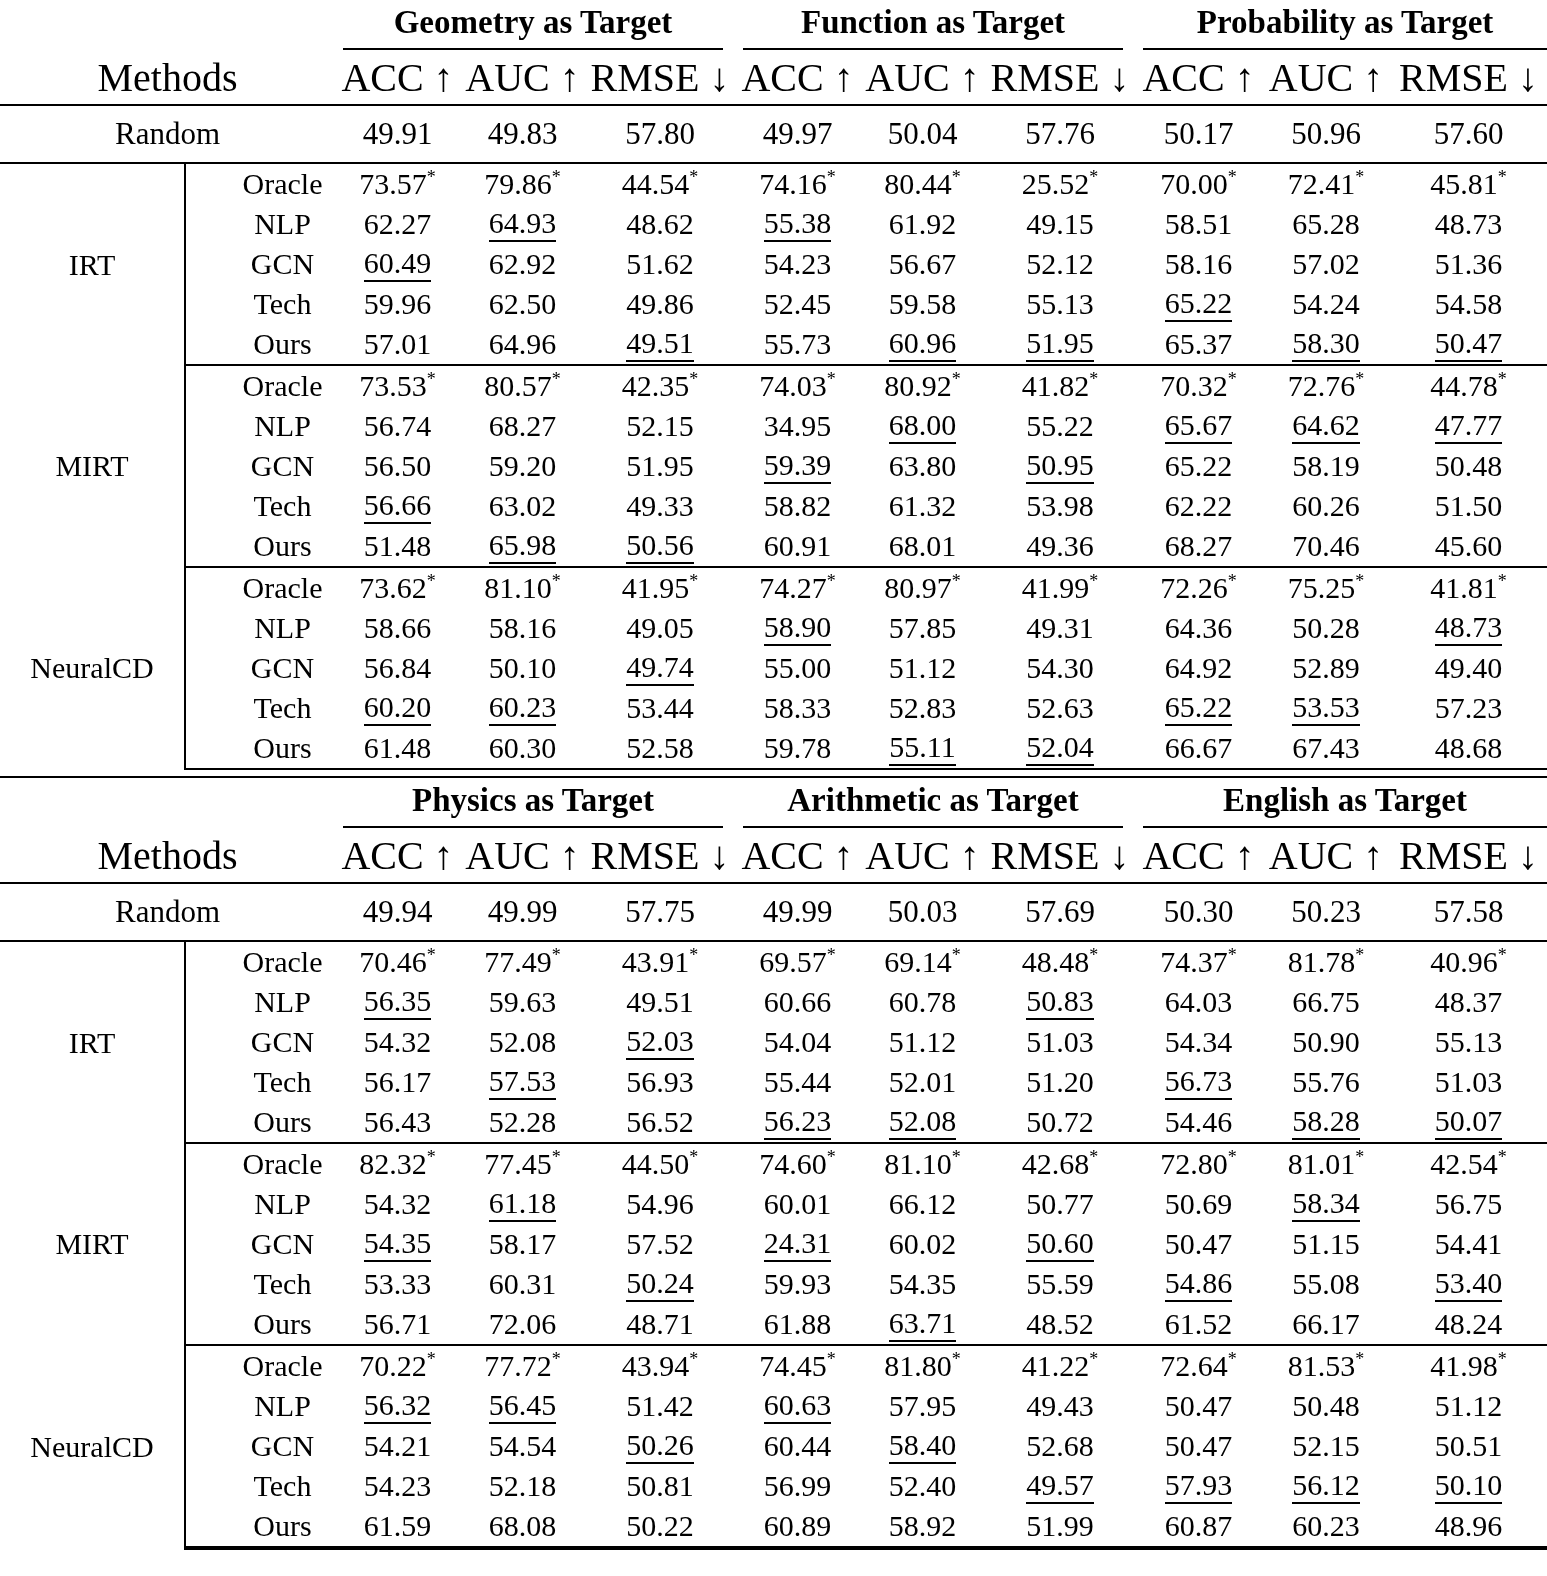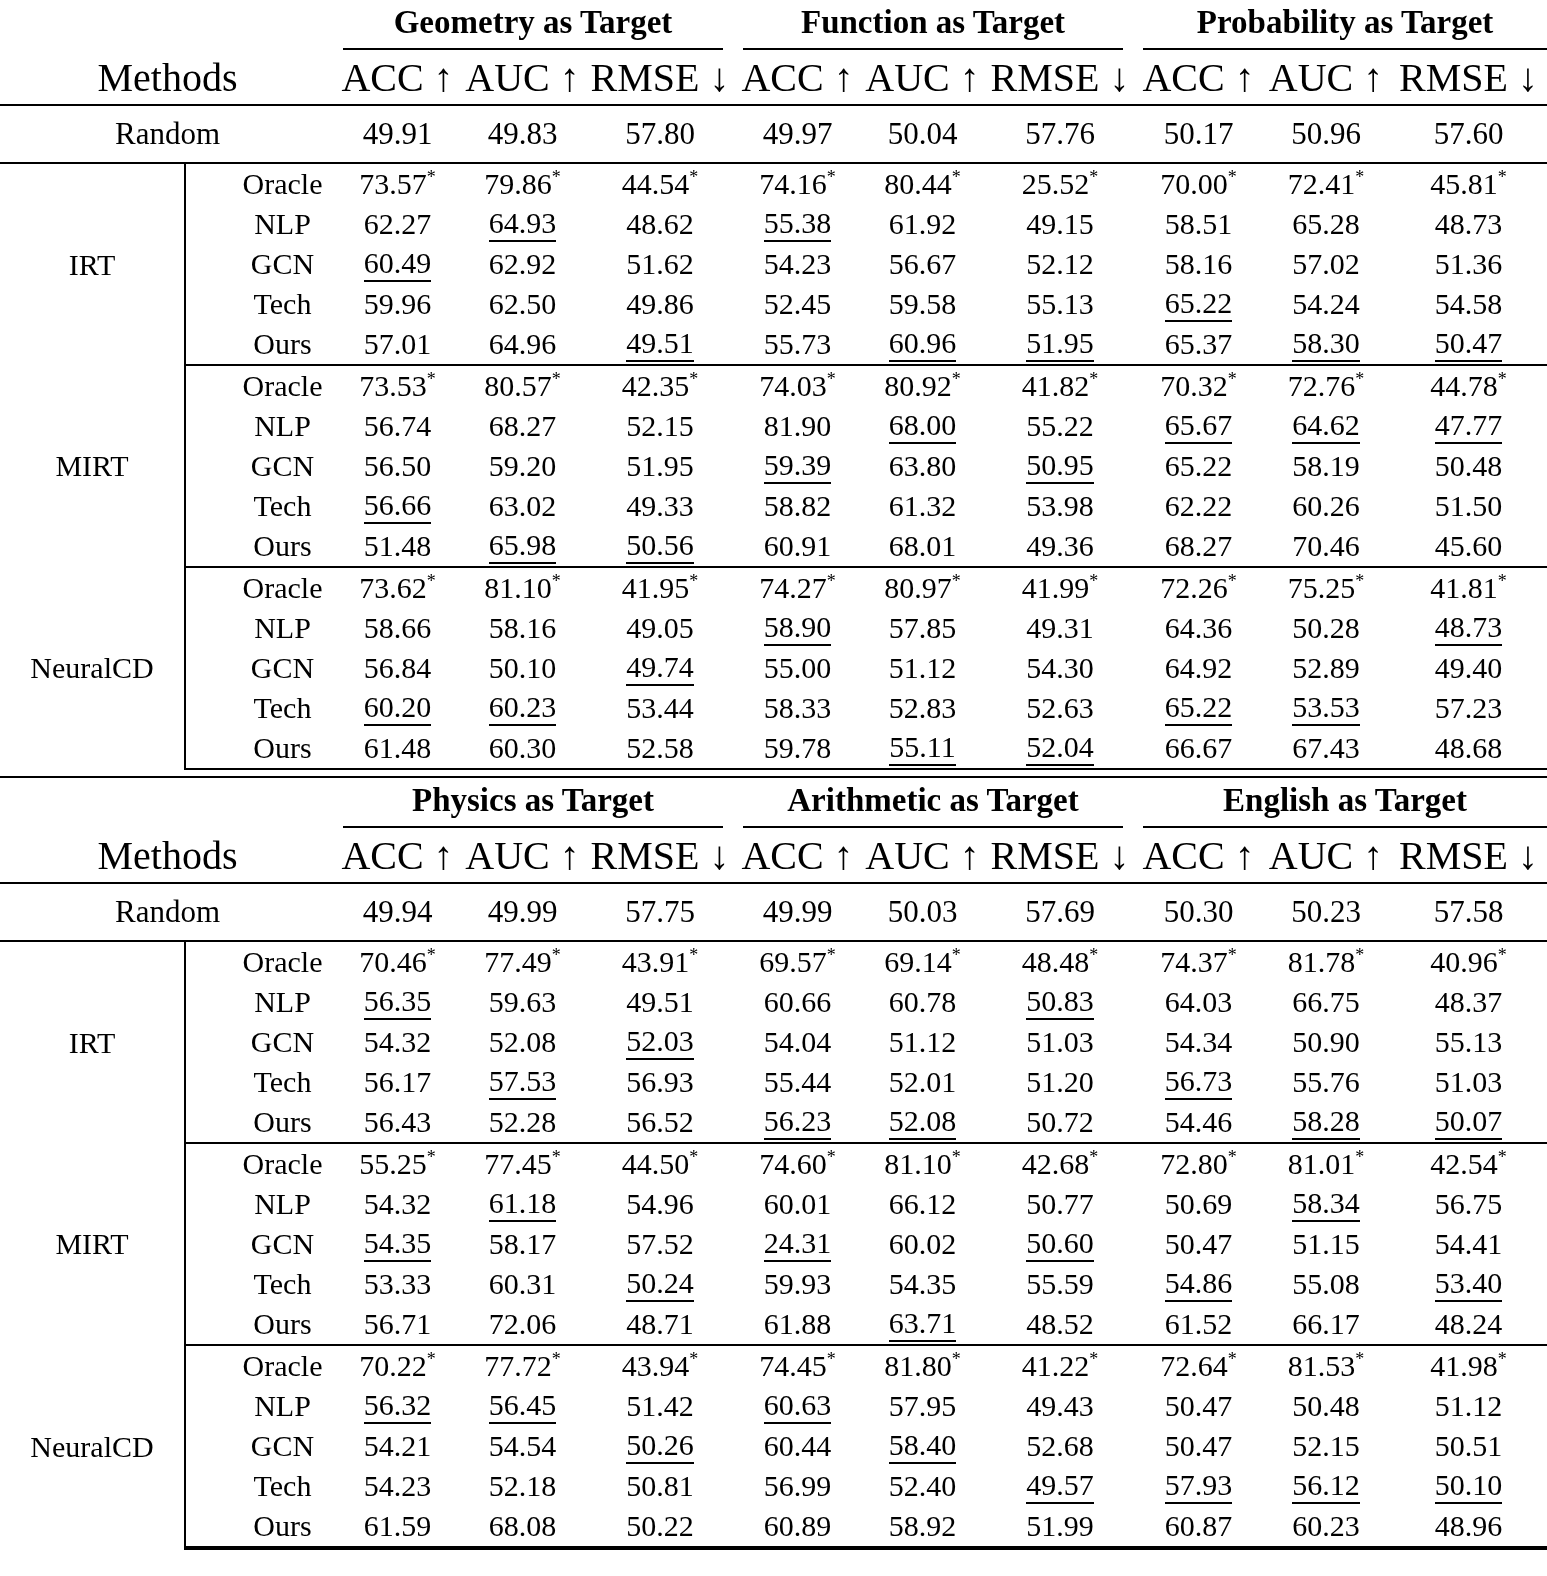--- a/index.html
+++ b/index.html
@@ -202,21 +202,21 @@
             <td><span>41.82</span><sup class="star">*</sup></td>
             <td><span>70.32</span><sup class="star">*</sup></td>
             <td><span>72.76</span><sup class="star">*</sup></td>
             <td><span>44.78</span><sup class="star">*</sup></td>
           </tr>
           <tr class="data-row">
             <td class="sub-cell">NLP</td>
             <td><span class="b">56.74</span></td>
             <td><span class="b">68.27</span></td>
             <td><span>52.15</span></td>
-            <td><span>81.90</span></td>
+            <td><span>34.95</span></td>
             <td><span class="u">68.00</span></td>
             <td><span>55.22</span></td>
             <td><span class="u">65.67</span></td>
             <td><span class="u">64.62</span></td>
             <td><span class="u">47.77</span></td>
           </tr>
           <tr class="data-row">
             <td class="sub-cell">GCN</td>
             <td><span>56.50</span></td>
             <td><span>59.20</span></td>
@@ -426,21 +426,21 @@
             <td><span class="u">56.23</span></td>
             <td><span class="u">52.08</span></td>
             <td><span class="b">50.72</span></td>
             <td><span>54.46</span></td>
             <td><span class="u">58.28</span></td>
             <td><span class="u">50.07</span></td>
           </tr>
           <tr class="data-row">
             <td class="grp-cell" rowspan="5">MIRT</td>
             <td class="sub-cell">Oracle</td>
-            <td><span>55.25</span><sup class="star">*</sup></td>
+            <td><span>82.32</span><sup class="star">*</sup></td>
             <td><span>77.45</span><sup class="star">*</sup></td>
             <td><span>44.50</span><sup class="star">*</sup></td>
             <td><span>74.60</span><sup class="star">*</sup></td>
             <td><span>81.10</span><sup class="star">*</sup></td>
             <td><span>42.68</span><sup class="star">*</sup></td>
             <td><span>72.80</span><sup class="star">*</sup></td>
             <td><span>81.01</span><sup class="star">*</sup></td>
             <td><span>42.54</span><sup class="star">*</sup></td>
           </tr>
           <tr class="data-row">

